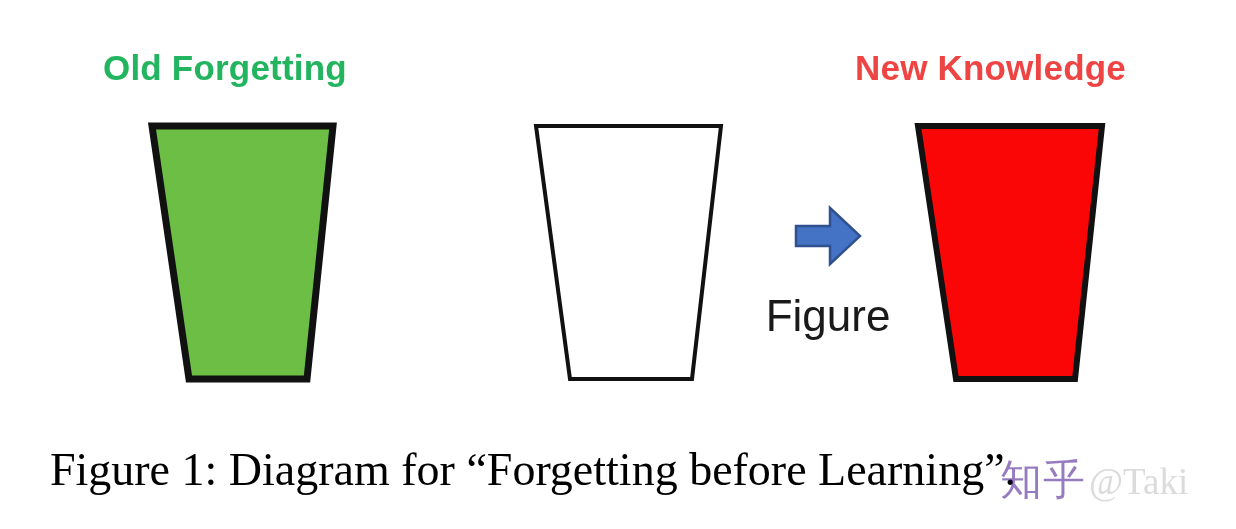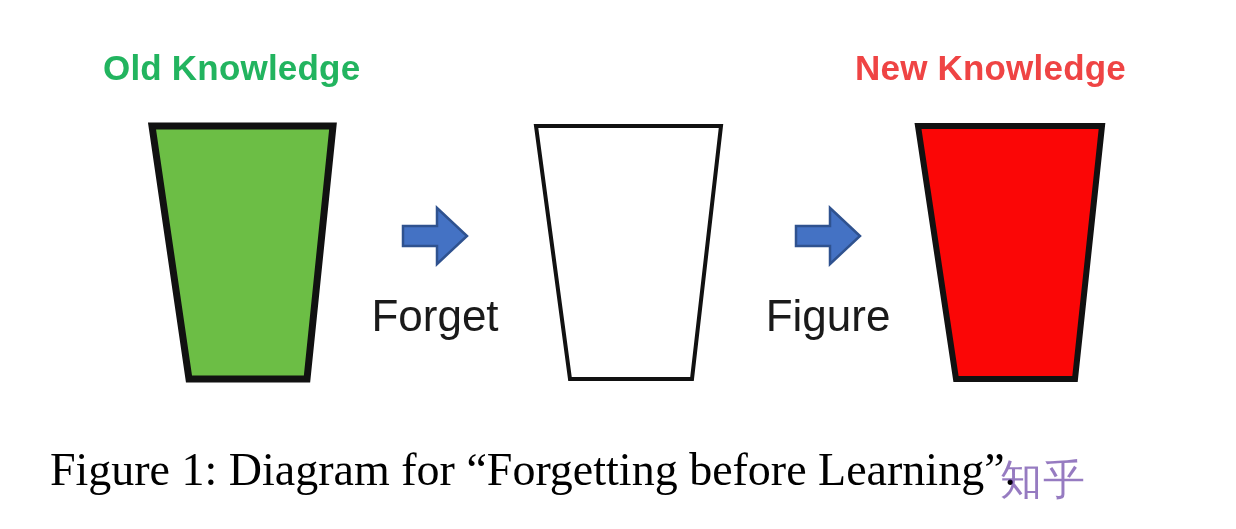--- a/index.html
+++ b/index.html
@@ -107,21 +107,21 @@
     font-family: "Liberation Serif", serif;
     font-size: 37px;
     color: #c2c2c2;
   }
 </style>
 </head>
 <body>
 
 <div id="figure-root">
 
-  <div class="cup-heading" id="heading-old">Old Knowledge</div>
+  <div class="cup-heading" id="heading-old">Old Forgetting</div>
 
   <div class="cup-heading" id="heading-new">New Knowledge</div>
 
   <div class="cup" id="cup-old">
     <svg width="200" height="275" viewBox="0 0 200 275" xmlns="http://www.w3.org/2000/svg">
       <polygon points="7,11 188,11 162,264 44,264" fill="#6cbe45" stroke="#111111" stroke-width="7" stroke-linejoin="miter"></polygon>
     </svg>
   </div>
 
   <div class="cup" id="cup-empty">
@@ -129,33 +129,28 @@
       <polygon points="9,11 194,11 165,264 43,264" fill="#ffffff" stroke="#111111" stroke-width="4" stroke-linejoin="miter"></polygon>
     </svg>
   </div>
 
   <div class="cup" id="cup-new">
     <svg width="205" height="275" viewBox="0 0 205 275" xmlns="http://www.w3.org/2000/svg">
       <polygon points="8,11 192,11 165,264 46,264" fill="#fb0606" stroke="#111111" stroke-width="6" stroke-linejoin="miter"></polygon>
     </svg>
   </div>
 
-  <div class="arrow-group" id="arrow-group-forget">
-    <svg class="arrow-icon" width="72" height="72" viewBox="0 0 72 72" xmlns="http://www.w3.org/2000/svg">
-      <polygon points="4,26 38,26 38,8 68,36 38,64 38,46 4,46" fill="#4472c4" stroke="#2f528f" stroke-width="2.5" stroke-linejoin="miter"></polygon>
-    </svg>
-    <span class="arrow-label">Forget</span>
-  </div>
 
   <div class="arrow-group" id="arrow-group-learn">
     <svg class="arrow-icon" width="72" height="72" viewBox="0 0 72 72" xmlns="http://www.w3.org/2000/svg">
       <polygon points="4,26 38,26 38,8 68,36 38,64 38,46 4,46" fill="#4472c4" stroke="#2f528f" stroke-width="2.5" stroke-linejoin="miter"></polygon>
     </svg>
     <span class="arrow-label">Figure</span>
   </div>
 
   <div id="caption">Figure 1: Diagram for “Forgetting before Learning”.</div>
 
   <div id="watermark">
     <span class="wm-cjk">知乎</span>
+    <span class="wm-handle">@Taki</span>
   </div>
 
 </div>
 
 </body></html>

